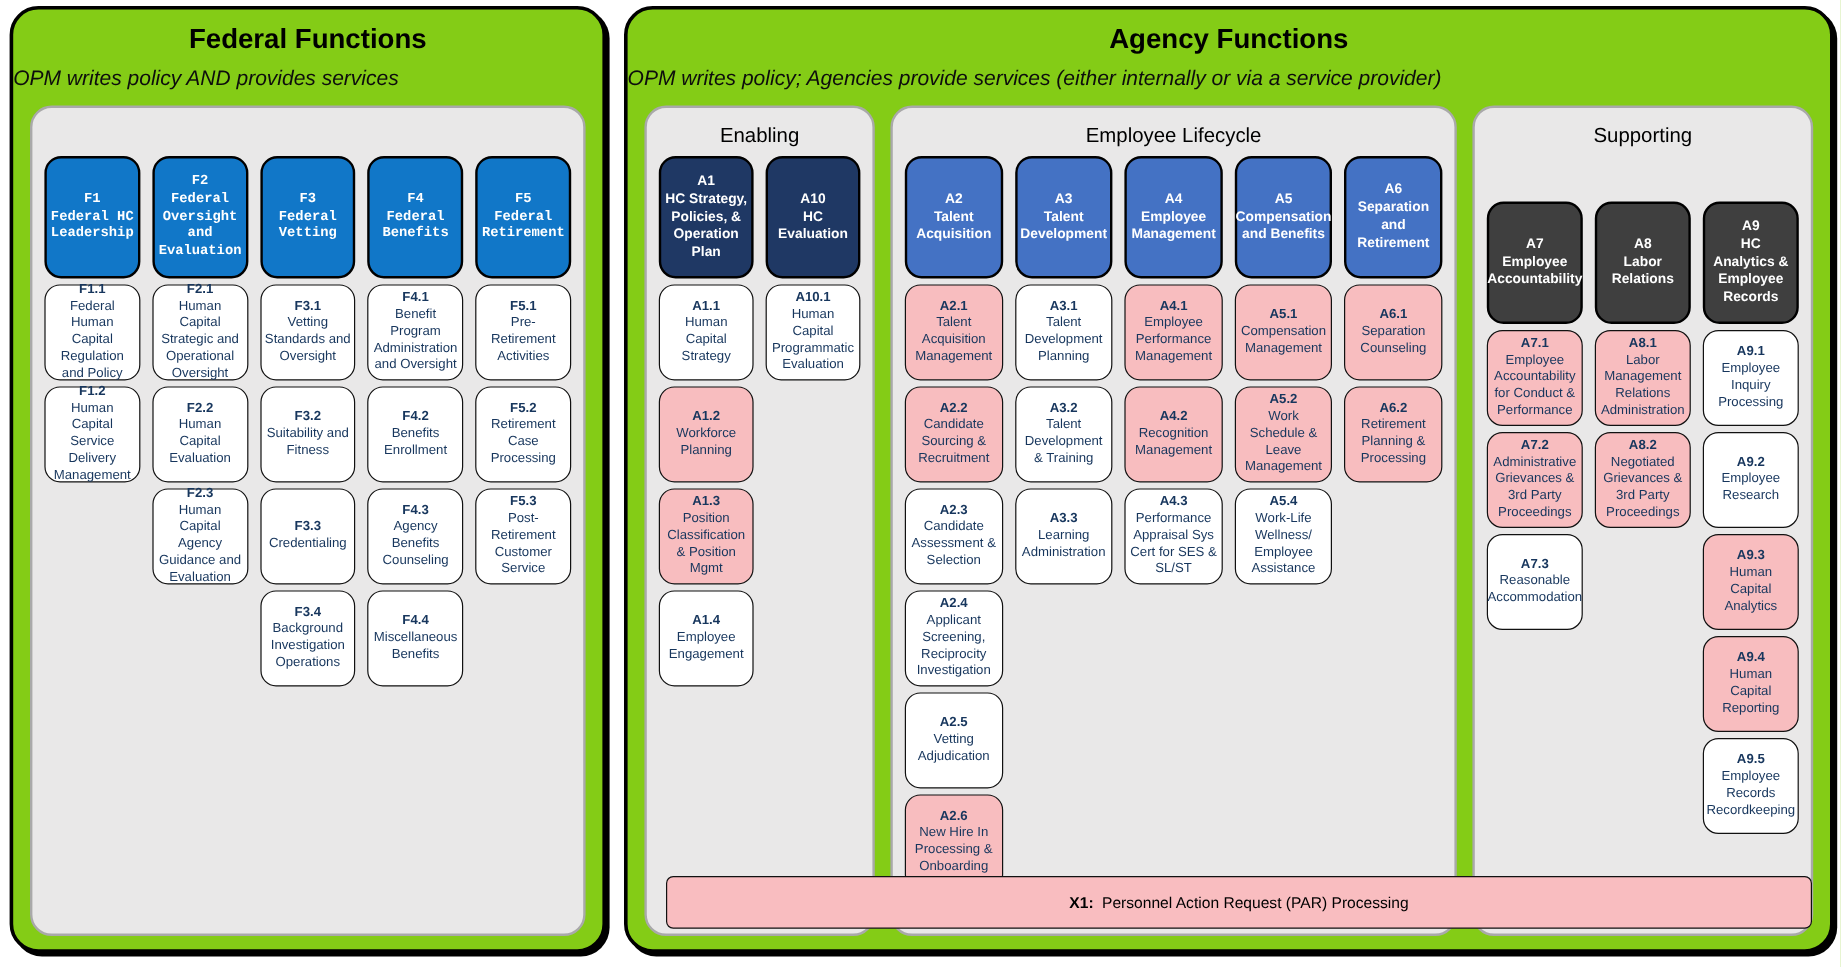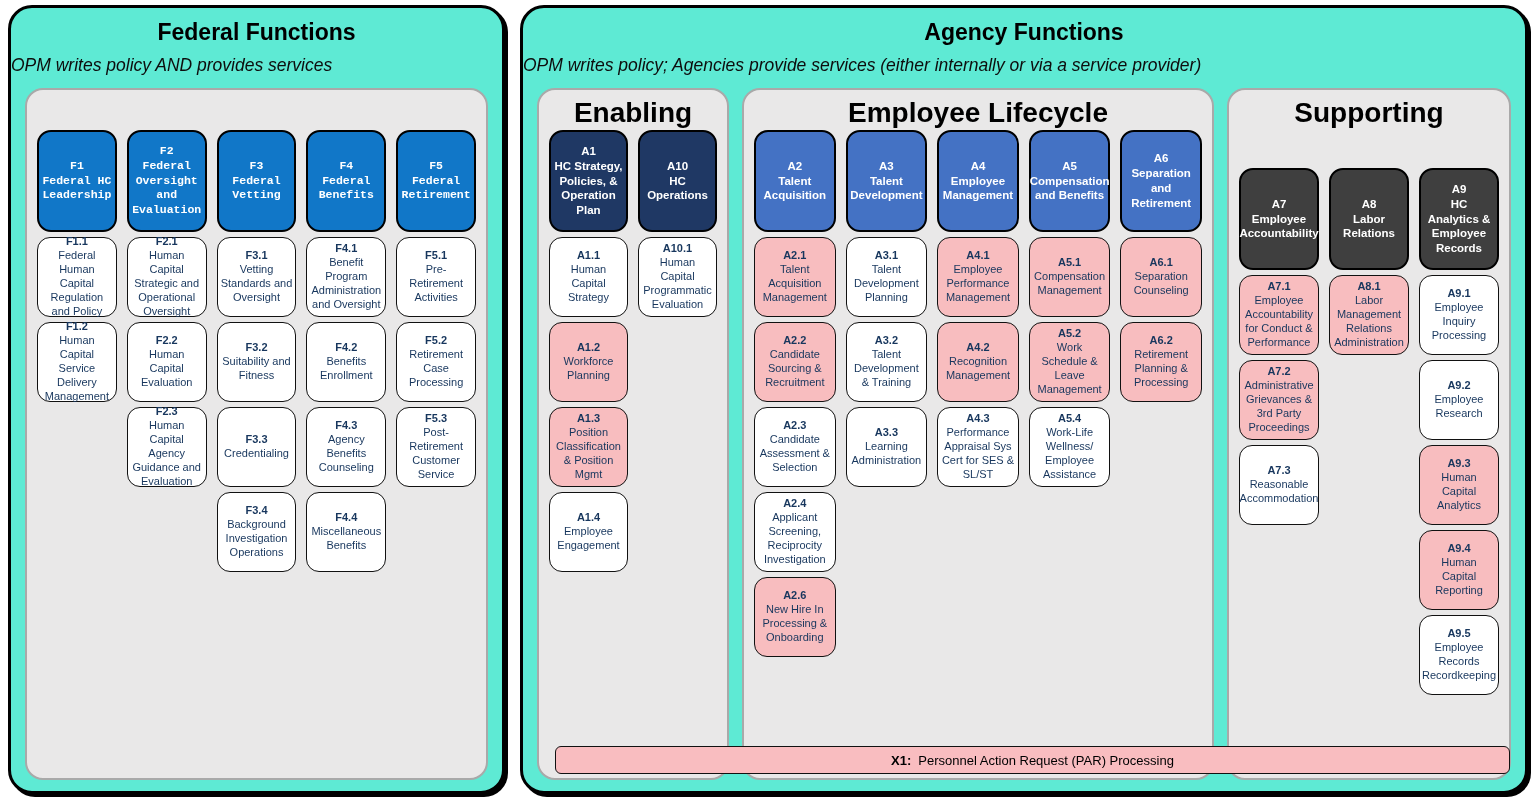--- a/index.html
+++ b/index.html
@@ -1,21 +1,21 @@
 <!DOCTYPE html>
 <html><head>
 <meta charset="utf-8">
 <style>
   html,body{margin:0;padding:0;}
   body{
     width:1534px;height:806px;position:relative;background:#ffffff;
     font-family:"Liberation Sans",sans-serif;overflow:hidden;
   }
   .outer{
-    position:absolute;top:5px;background:#5eead4;border:3px solid #000;
+    position:absolute;top:5px;background:#84cc16;border:3px solid #000;
     border-radius:24px;box-shadow:3px 3px 0 #000;display:flex;flex-direction:column;
     box-sizing:border-box;
   }
   #federal-panel{left:8px;width:497px;height:789px;}
   #agency-panel{left:520px;width:1008px;height:789px;}
   .panel-title{
     text-align:center;font-size:23px;font-weight:bold;color:#000;margin-top:11px;
   }
   .panel-sub{
     text-align:left;font-size:17.5px;font-style:italic;color:#0d0d0d;margin-top:9px;
@@ -24,21 +24,21 @@
   .section{
     background:#e9e8e8;border:2px solid #a9a9a9;border-radius:18px;
     padding:6px 10px 10px;display:flex;flex-direction:column;box-sizing:border-box;min-width:0;
   }
   .section-full{flex:1;}
   .section-enabling{flex:0 0 192px;}
   .section-lifecycle{flex:1;}
   .section-supporting{flex:0 0 284px;}
   .section-title{
     height:34px;display:flex;align-items:center;justify-content:center;
-    font-size:28px;font-weight:bold;color:#000;flex:0 0 34px;
+    font-size:17px;font-weight:normal;color:#000;flex:0 0 34px;
   }
   .cols{display:flex;gap:10px;flex:1;min-height:0;}
   .col{flex:1;display:flex;flex-direction:column;gap:5px;min-width:0;}
   .hdr{
     flex:0 0 102px;height:102px;border:2px solid #000;border-radius:14px;
     display:flex;flex-direction:column;align-items:center;justify-content:center;
     color:#fff;font-weight:bold;font-size:11.5px;line-height:1.3;text-align:center;
     padding:2px 3px;box-sizing:border-box;
   }
   .hdr-blue{background:#1177c8;font-family:Liberation Mono, monospace;}
@@ -48,21 +48,21 @@
   .card{
     flex:0 0 80px;height:80px;border:1.5px solid #111;border-radius:13px;
     display:flex;flex-direction:column;align-items:center;justify-content:center;
     font-size:11px;line-height:1.27;text-align:center;color:#17365d;
     padding:2px 3px;box-sizing:border-box;
   }
   .card-white{background:#ffffff;}
   .card-pink{background:#f8bdbf;}
   .card .code,.hdr .code{font-weight:bold;}
   .x1bar{
-    position:absolute;left:32px;right:15px;bottom:17px;height:28px;
+    position:absolute;left:32px;right:15px;bottom:17px;height:44px;
     background:#f9bdc0;border:1.5px solid #111;border-radius:6px;
     display:flex;align-items:center;justify-content:center;
     font-size:13px;color:#000;z-index:4;box-sizing:border-box;
   }
   .x1bar .x1-code{font-weight:bold;margin-right:7px;}
 </style>
 </head>
 <body>
 
 <div class="outer" id="federal-panel">
@@ -196,21 +196,21 @@
               <div class="lbl">Position Classification &amp; Position Mgmt</div>
             </div>
             <div class="card card-white">
               <div class="code">A1.4</div>
               <div class="lbl">Employee Engagement</div>
             </div>
           </div>
           <div class="col">
             <div class="hdr hdr-navy">
               <div class="code">A10</div>
-              <div class="lbl">HC Operations</div>
+              <div class="lbl">HC Evaluation</div>
             </div>
             <div class="card card-white">
               <div class="code">A10.1</div>
               <div class="lbl">Human Capital Programmatic Evaluation</div>
             </div>
           </div>
         </div>
     </div>
     <div class="section section-lifecycle">
       <div class="section-title">Employee Lifecycle</div>
@@ -229,20 +229,24 @@
               <div class="lbl">Candidate Sourcing &amp; Recruitment</div>
             </div>
             <div class="card card-white">
               <div class="code">A2.3</div>
               <div class="lbl">Candidate Assessment &amp; Selection</div>
             </div>
             <div class="card card-white">
               <div class="code">A2.4</div>
               <div class="lbl">Applicant Screening, Reciprocity Investigation</div>
             </div>
+            <div class="card card-white">
+              <div class="code">A2.5</div>
+              <div class="lbl">Vetting Adjudication</div>
+            </div>
             <div class="card card-pink">
               <div class="code">A2.6</div>
               <div class="lbl">New Hire In Processing &amp; Onboarding</div>
             </div>
           </div>
           <div class="col">
             <div class="hdr hdr-mblue">
               <div class="code">A3</div>
               <div class="lbl">Talent Development</div>
             </div>
@@ -333,20 +337,24 @@
             </div>
           </div>
           <div class="col">
             <div class="hdr hdr-dark">
               <div class="code">A8</div>
               <div class="lbl">Labor Relations</div>
             </div>
             <div class="card card-pink">
               <div class="code">A8.1</div>
               <div class="lbl">Labor Management Relations Administration</div>
+            </div>
+            <div class="card card-pink">
+              <div class="code">A8.2</div>
+              <div class="lbl">Negotiated Grievances &amp; 3rd Party Proceedings</div>
             </div>
           </div>
           <div class="col">
             <div class="hdr hdr-dark">
               <div class="code">A9</div>
               <div class="lbl">HC Analytics &amp; Employee Records</div>
             </div>
             <div class="card card-white">
               <div class="code">A9.1</div>
               <div class="lbl">Employee Inquiry Processing</div>

